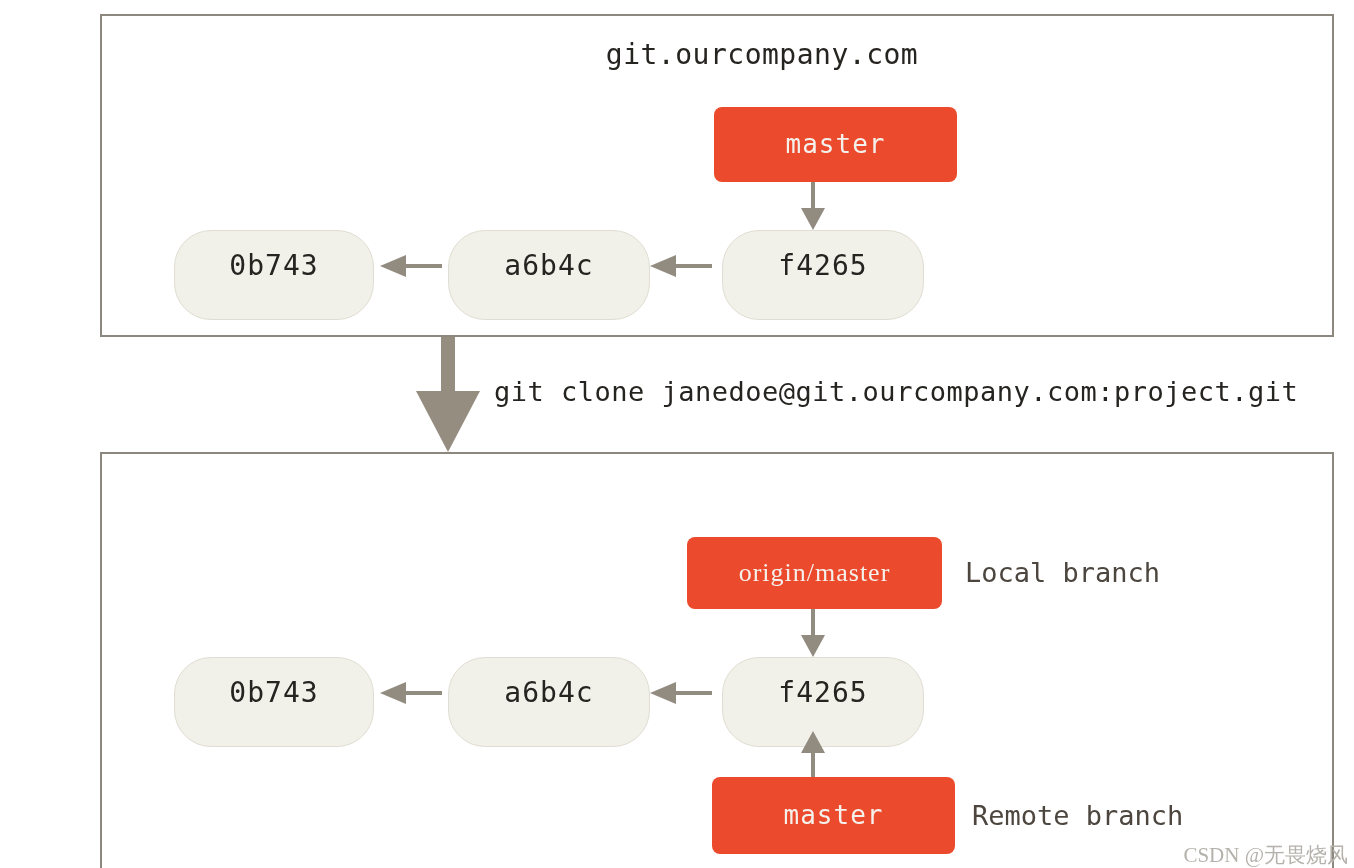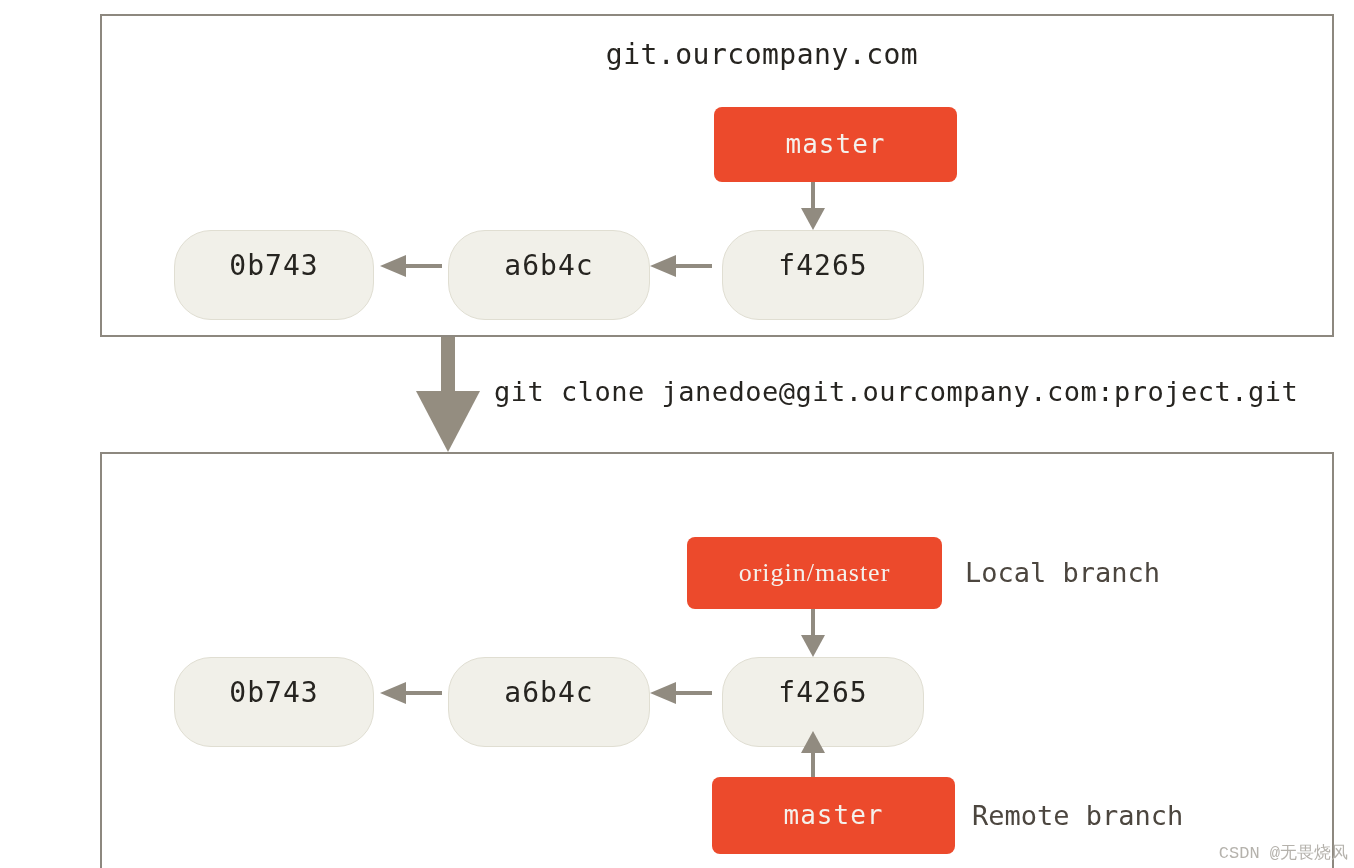--- a/index.html
+++ b/index.html
@@ -120,22 +120,22 @@
     position: absolute; left: 494px; top: 376px;
     font-size: 27px; line-height: 32px;
     color: var(--text-dark, #262420);
     white-space: nowrap;
     letter-spacing: 0.5px;
   }
 
   .watermark {
     position: absolute;
     right: 6px; top: 841px;
-    font-family: Liberation Mono, monospace;
-    font-size: 17px;
+    font-family: Liberation Serif, serif;
+    font-size: 21px;
     color: var(--watermark, #b5b2ac);
     z-index: 5;
   }
 </style>
 </head>
 <body>
 
 <div class="canvas">
 
   <div class="machine-box box-server row-server">

